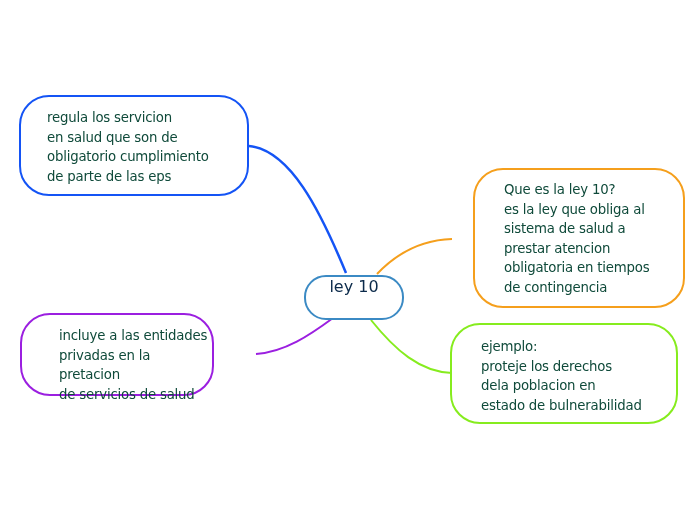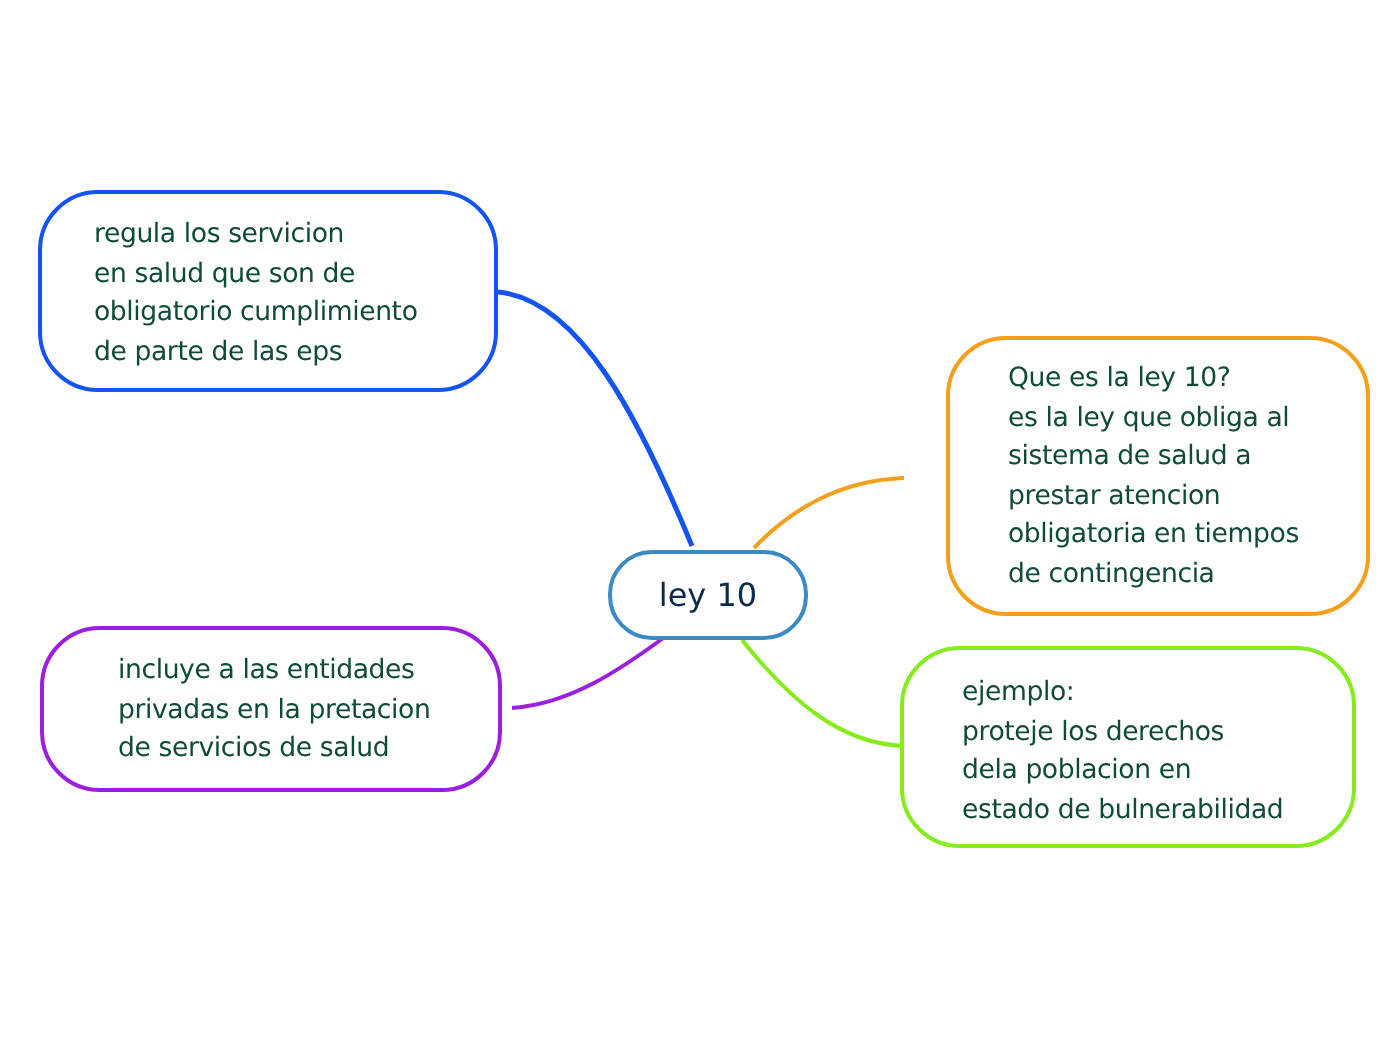--- a/index.html
+++ b/index.html
@@ -26,24 +26,24 @@
     }
     .central {
       position: absolute;
       left: 304px; top: 275px; width: 100px; height: 45px;
       box-sizing: border-box;
       border: 2px solid #3b8ac4;
       border-radius: 22px;
       background: #ffffff;
       color: #0b2a4a;
       font-size: 16px;
-      display: flex; align-items: center; justify-content: center;
+      display: flex; justify-content: center;
     }
     .n-blue   { left: 19px;  top: 95px;  width: 230px; height: 101px; border-color: #1454f5; padding: 11px 0 12px 26px; }
-    .n-purple { left: 20px;  top: 313px; width: 231px; height: 83px;  border-color: #9b1fe0; padding: 11px 0 0 37px; }
+    .n-purple { left: 20px;  top: 313px; width: 194px; height: 83px;  border-color: #9b1fe0; padding: 11px 0 0 37px; }
     .n-orange { left: 450px; top: 168px; width: 212px; height: 140px; border-color: #f59f1c; padding: 10px 0 0 29px; margin-left: 23px; }
     .n-green  { left: 450px; top: 323px; width: 228px; height: 101px; border-color: #86ec1e; padding: 12px 3px 0 29px; }
   </style>
 </head>
 <body>
 
 <svg class="links" viewBox="0 0 696 520">
   <path d="M 346 273 C 320 210, 290 150, 249 146" fill="none" stroke="#1454f5" stroke-width="2.5"></path>
   <path d="M 333 318 C 310 335, 285 352, 256 354" fill="none" stroke="#9b1fe0" stroke-width="2"></path>
   <path d="M 377 274 C 395 255, 420 240, 452 239" fill="none" stroke="#f59f1c" stroke-width="2"></path>

